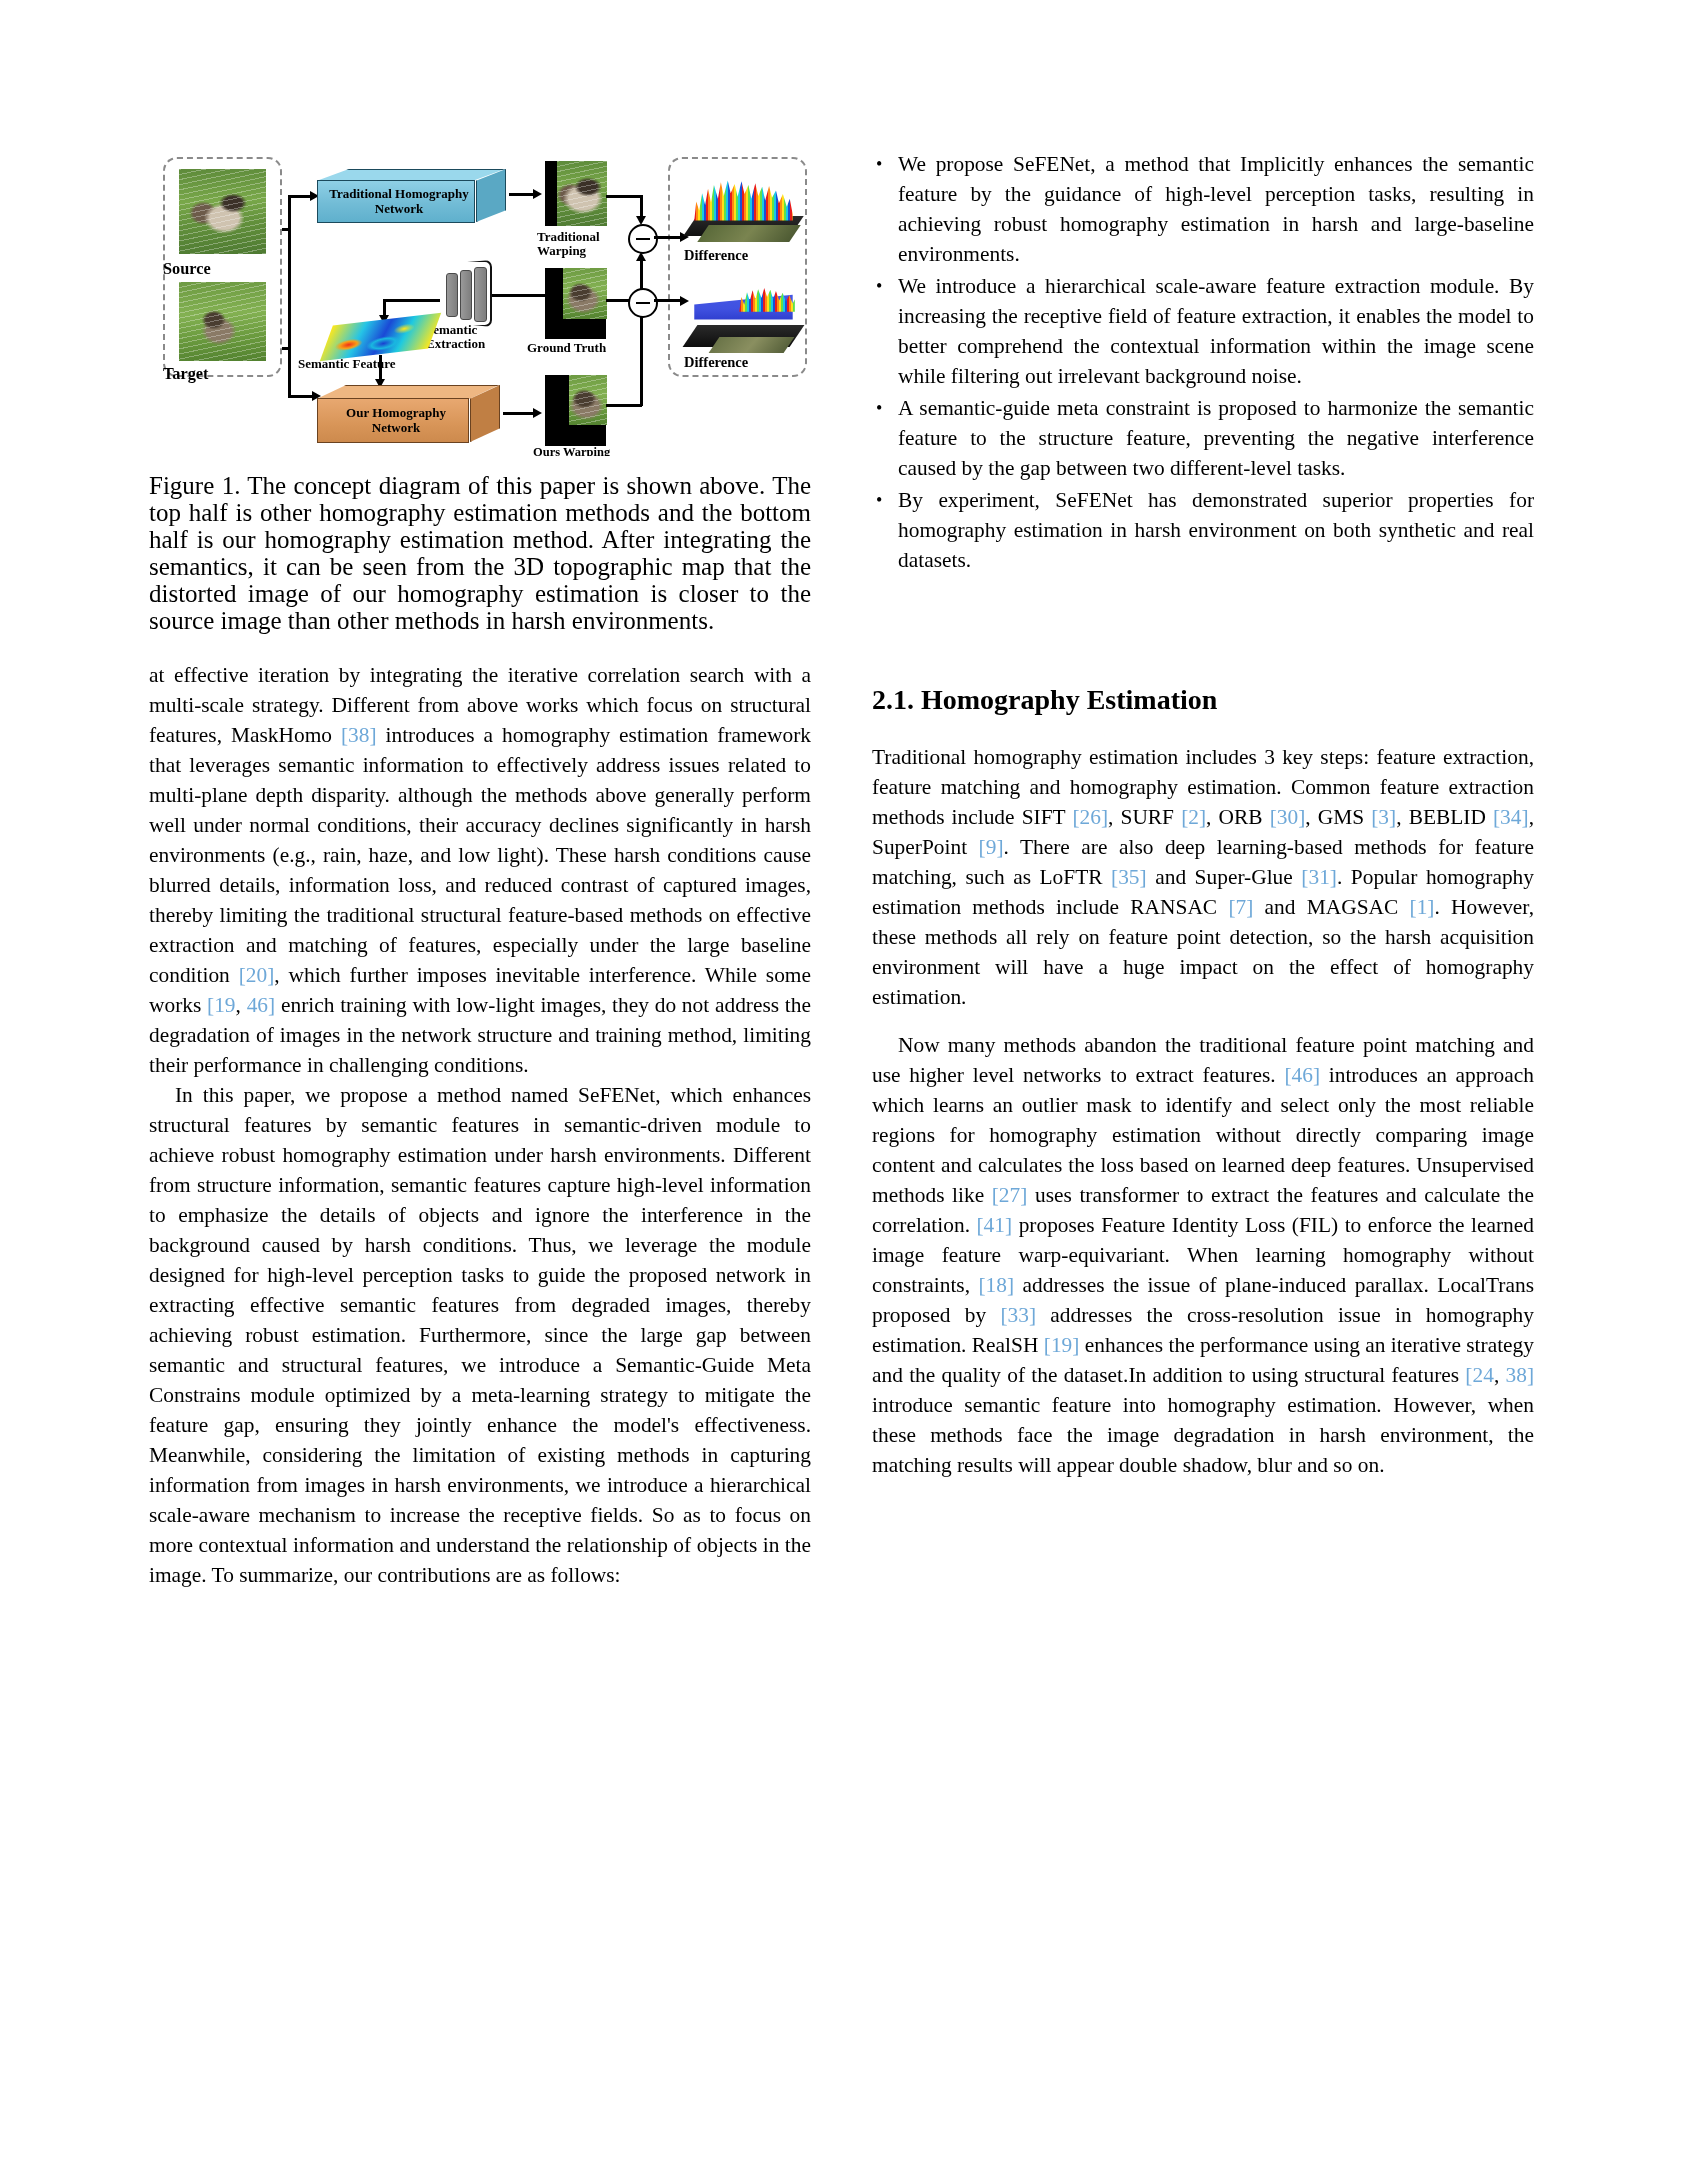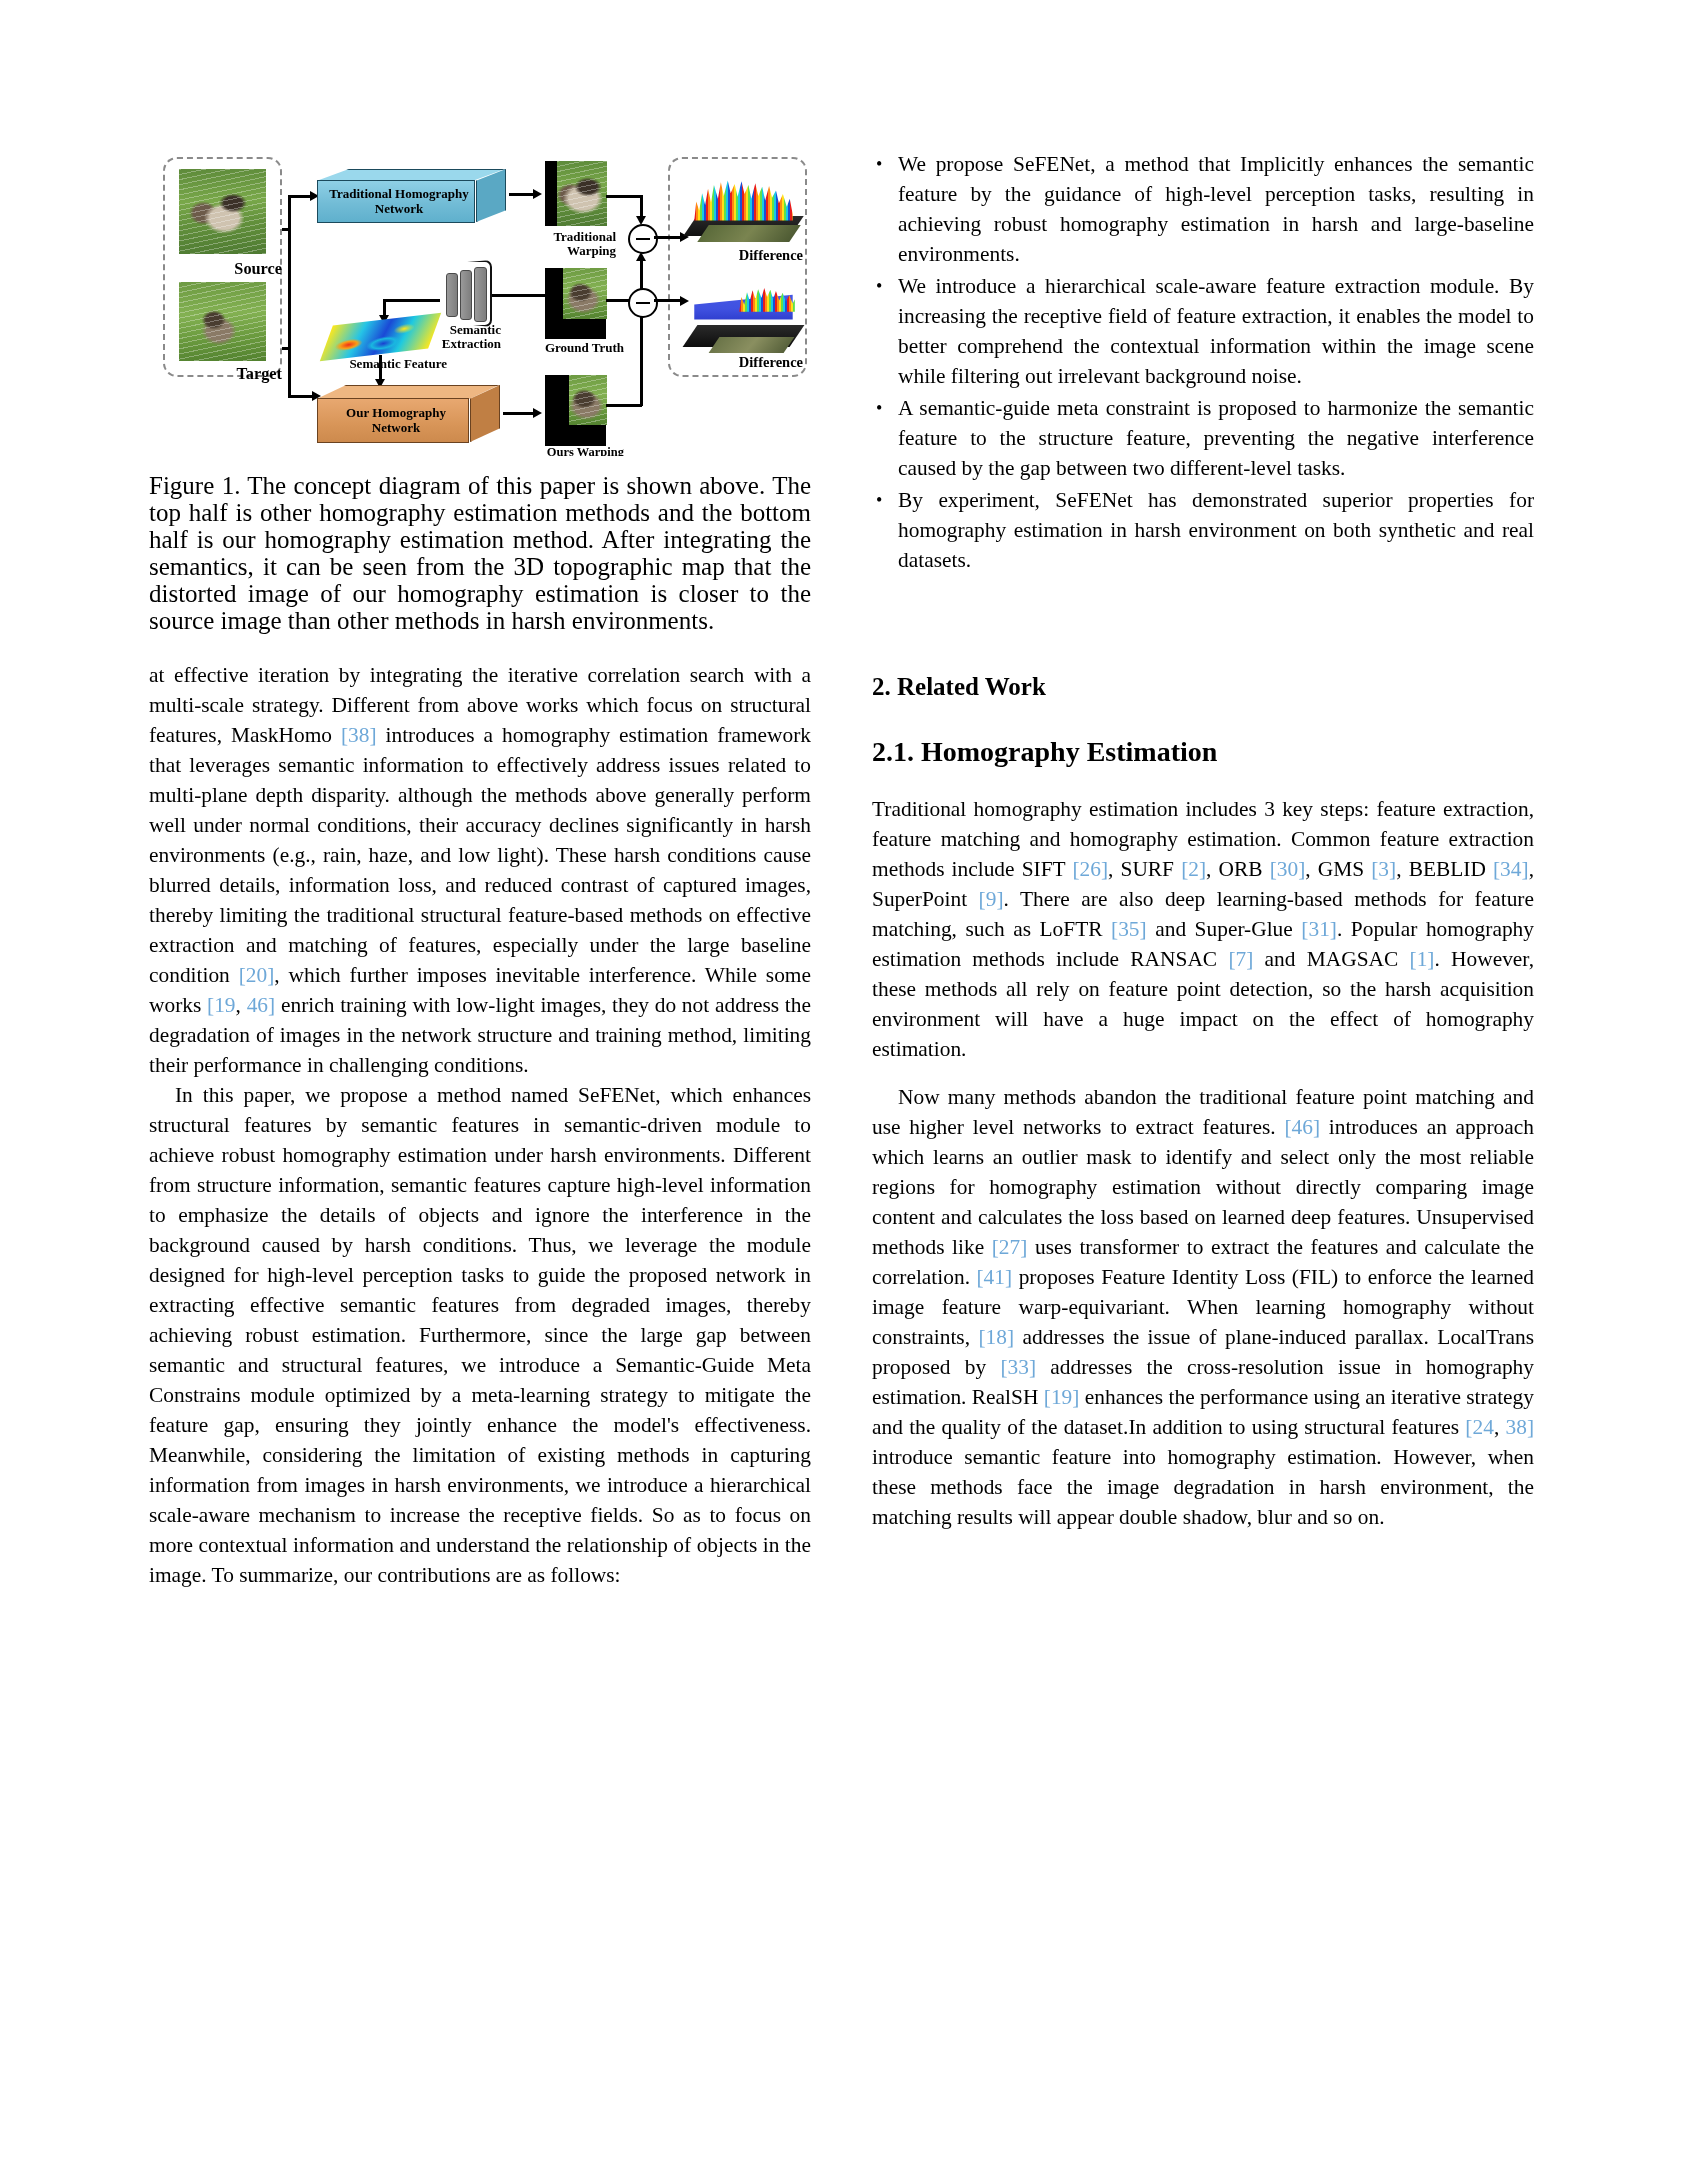--- a/index.html
+++ b/index.html
@@ -119,21 +119,21 @@
       rgba(255,255,255,0.30) 0px, rgba(255,255,255,0.30) 1px,
       rgba(255,255,255,0) 1px, rgba(255,255,255,0) 5px);
   }
   .warp-blk{position:absolute;background:#000;}
   .warp-img{position:absolute;top:0;bottom:0;}
 
   .lbl{
     position:absolute;
     font-family:"Liberation Serif","DejaVu Serif",serif;
     font-weight:bold;
-    text-align:right;
+    text-align:left;
     color:#000;
     line-height:1.08;
     white-space:pre-line;
   }
 
   
   .box3d{position:absolute;}
   .box3d .front{
     position:absolute;left:0;bottom:0;width:100%;height:100%;
     box-sizing:border-box;
@@ -377,21 +377,20 @@
 
       <ul class="bullets">
         <li>We propose SeFENet, a method that Implicitly enhances the semantic feature by the guidance of high-level perception tasks, resulting in achieving robust homography estimation in harsh and large-baseline environments.</li>
         <li>We introduce a hierarchical scale-aware feature extraction module.  By increasing the receptive field of feature extraction, it enables the model to better comprehend the contextual information within the image scene while filtering out irrelevant background noise.</li>
         <li>A semantic-guide meta constraint is proposed to harmonize the semantic feature to the structure feature, preventing the negative interference caused by the gap between two different-level tasks.</li>
         <li>By experiment, SeFENet has demonstrated superior properties for homography estimation in harsh environment on both synthetic and real datasets.</li>
       </ul>
 
       <div style="height:95px;"></div>
 
-      <h2 class="sec">2. Related Work</h2>
 
       <div style="height:14px;"></div>
 
       <h3 class="subsec">2.1. Homography Estimation</h3>
 
       <div style="height:10px;"></div>
 
       <p class="body-text" id="rp0"><span>Traditional homography estimation includes 3 key steps: feature extraction, feature matching and homography estimation.   Common feature extraction methods include SIFT </span><span class="cite">[26]</span><span>, SURF </span><span class="cite">[2]</span><span>, ORB </span><span class="cite">[30]</span><span>, GMS </span><span class="cite">[3]</span><span>, BEBLID </span><span class="cite">[34]</span><span>, SuperPoint </span><span class="cite">[9]</span><span>.  There are also deep learning-based methods for feature matching, such as LoFTR </span><span class="cite">[35]</span><span> and Super-Glue </span><span class="cite">[31]</span><span>.   Popular homography estimation methods include RANSAC </span><span class="cite">[7]</span><span> and MAGSAC </span><span class="cite">[1]</span><span>.  However, these methods all rely on feature point detection, so the harsh acquisition environment will have a huge impact on the effect of homography estimation.</span></p>
       <div style="height:18px;"></div>
       <p class="body-text indent" id="rp1"><span>Now many methods abandon the traditional feature point matching and use higher level networks to extract features. </span><span class="cite">[46]</span><span> introduces an approach which learns an outlier mask to identify and select only the most reliable regions for homography estimation without directly comparing image content and calculates the loss based on learned deep features. Unsupervised methods like </span><span class="cite">[27]</span><span> uses transformer to extract the features and calculate the correlation. </span><span class="cite">[41]</span><span> proposes Feature Identity Loss (FIL) to enforce the learned image feature warp-equivariant.  When learning homography without constraints, </span><span class="cite">[18]</span><span> addresses the issue of plane-induced parallax.  LocalTrans proposed by </span><span class="cite">[33]</span><span> addresses the cross-resolution issue in homography estimation.  RealSH </span><span class="cite">[19]</span><span> enhances the performance using an iterative strategy and the quality of the dataset.In addition to using structural features </span><span class="cite">[24</span><span>, </span><span class="cite">38]</span><span> introduce semantic feature into homography estimation.  However, when these methods face the image degradation in harsh environment, the matching results will appear double shadow, blur and so on.</span></p>

